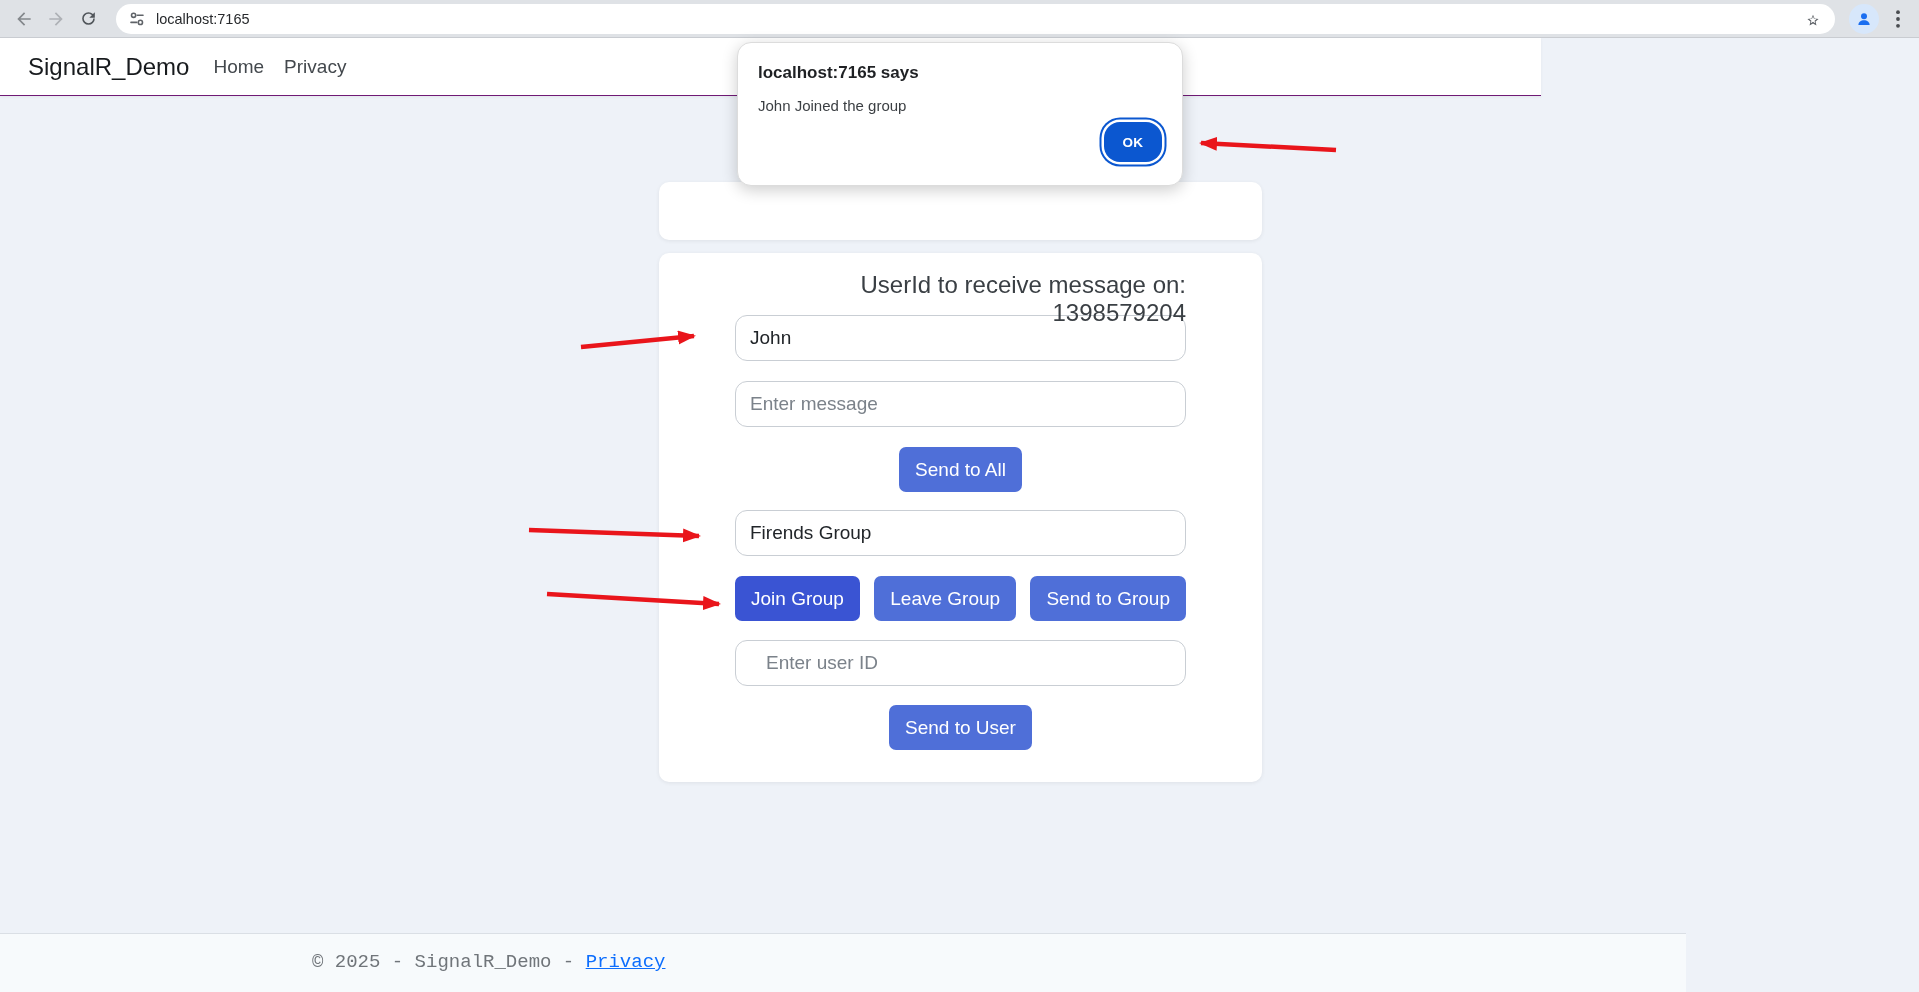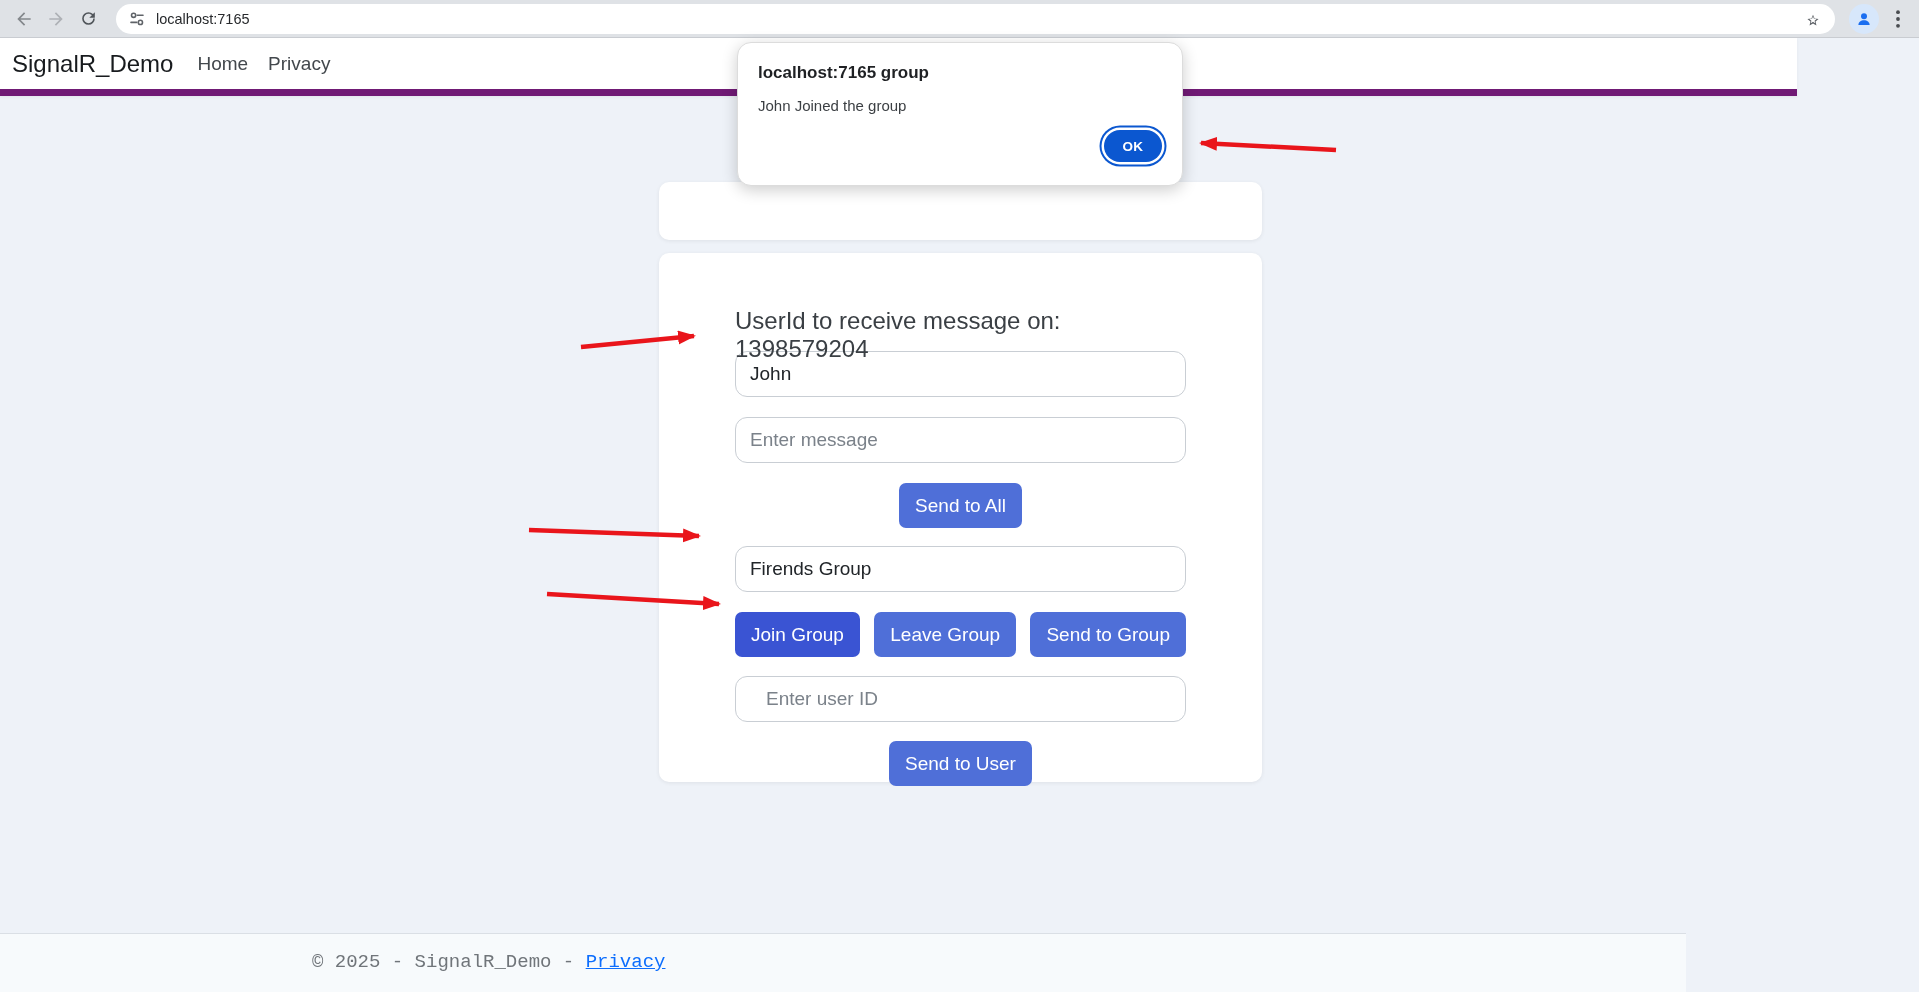--- a/index.html
+++ b/index.html
@@ -16,55 +16,55 @@
   .url-pill { margin-left:12px; height:30px; width:1722px; background:#ffffff;
     border-radius:15px; display:flex; align-items:center; padding:0 12px;justify-content:space-between; }
   .url-text { font-size:14.5px; color:#27292c; margin-left:10px; }
   .pill-spacer { flex:1; }
   .avatar { width:30px; height:30px; border-radius:50%; background:#d7e7fb;
     margin-left:14px; display:flex; align-items:center; justify-content:center; cursor:pointer; }
   .kebab { width:26px; height:30px; margin-left:6px; margin-right:8px;
     display:flex; align-items:center; justify-content:center; cursor:pointer; }
 
   
-  .navbar { position:absolute; left:0; top:38px; width:1797px; height:58px; background:#ffffff;
-    border-bottom:7px solid #701a75; box-shadow:0 1px 3px rgba(0,0,0,.05);
-    display:flex; align-items:center; padding:0 12px; z-index:10; }
+  .navbar { position:absolute; left:0; top:38px; width:1541px; height:58px; background:#ffffff;
+    border-bottom:1px solid #701a75; box-shadow:0 1px 3px rgba(0,0,0,.05);
+    display:flex; align-items:center; padding:0 28px; z-index:10; }
   .brand { font-size:24px; color:#181b1e; text-decoration:none; cursor:pointer; }
   .nav-link { font-size:19px; color:#43484d; text-decoration:none; cursor:pointer; }
   .nav-link.first { margin-left:24px; }
   .nav-link + .nav-link { margin-left:20px; }
 
   
   .card { position:absolute; left:659px; width:603px; background:#ffffff;
     border-radius:10px; box-shadow:0 1px 4px rgba(0,0,0,.07); }
   .card-empty { top:182px; height:58px; }
   .card-main { top:253px; height:529px; padding:18px 76px 0; }
-  .main-title { font-size:24px; color:#3a3f44; text-align:left; height:28px; line-height:28px;margin-top:36px; }
+  .main-title { font-size:24px; color:#3a3f44; text-align:right; height:28px; line-height:28px; }
   .field { display:block; width:100%; height:46px; margin-top:16px; padding:0 14px;
     font-family:inherit; font-size:19px; color:#212529;
     border:1px solid #c9ced4; border-radius:12px; background:#fff; outline:none; }
   .field::placeholder { color:#7b828a; }
   .field.mt20 { margin-top:20px; } .field.mt18 { margin-top:18px; } .field.mt19 { margin-top:19px;padding-left:30px; }
   .btn { display:inline-block; border:none; cursor:pointer; color:#ffffff;
     font-family:inherit; font-size:19px; line-height:25px; padding:10px 16px;
     border-radius:7px; background:#4f6fd8; }
   .btn.active { background:#3a54d3; }
   .center-row { text-align:center; }
   .row-sendall { margin-top:20px; }
   .btn-row { margin-top:20px; display:flex; justify-content:space-between; }
   .row-senduser { margin-top:19px; }
 
   
   .alert-dialog { position:absolute; left:737px; top:42px; width:446px; height:144px;
     background:#ffffff; border:1px solid #dcdcdc; border-radius:14px;
     box-shadow:0 4px 16px rgba(0,0,0,.2); z-index:50; padding:20px; }
   .alert-title { font-size:17px; font-weight:700; color:#1f2124; }
   .alert-msg { font-size:15px; color:#3b3f43; margin-top:14px; }
-  .ok-btn { position:absolute; right:20px; bottom:23px; width:58px; height:32px;
+  .ok-btn { position:absolute; right:20px; bottom:23px; width:58px; height:40px;
     border:none; border-radius:16px; background:#0b57d0; color:#ffffff;
     font-family:inherit; font-size:13.5px; font-weight:700; letter-spacing:.3px; cursor:pointer;
     box-shadow:0 0 0 2.5px #ffffff, 0 0 0 4.5px #0b57d0; }
 
   
   .footer { position:absolute; left:0; top:933px; width:1686px; height:59px;
     background:#f7fafc; border-top:1px solid #dadfe5;font-family:Liberation Mono, monospace; }
   .footer-inner { position:absolute; left:312px; top:17px; font-size:19px; color:#70757a; }
   .footer-inner a { color:#0d6efd; text-decoration:underline; cursor:pointer; }
 
@@ -149,21 +149,21 @@
   </div>
 
   <input class="field mt19" type="text" placeholder="Enter user ID" style="">
 
   <div class="center-row row-senduser">
     <button class="btn">Send to User</button>
   </div>
 </div>
 
 <div class="alert-dialog">
-  <div class="alert-title">localhost:7165 group</div>
+  <div class="alert-title">localhost:7165 says</div>
   <div class="alert-msg">John Joined the group</div>
   <button class="ok-btn">OK</button>
 </div>
 
 <div class="footer">
   <div class="footer-inner">
     <span>© 2025 - SignalR_Demo -</span>
     <a>Privacy</a>
   </div>
 </div>

